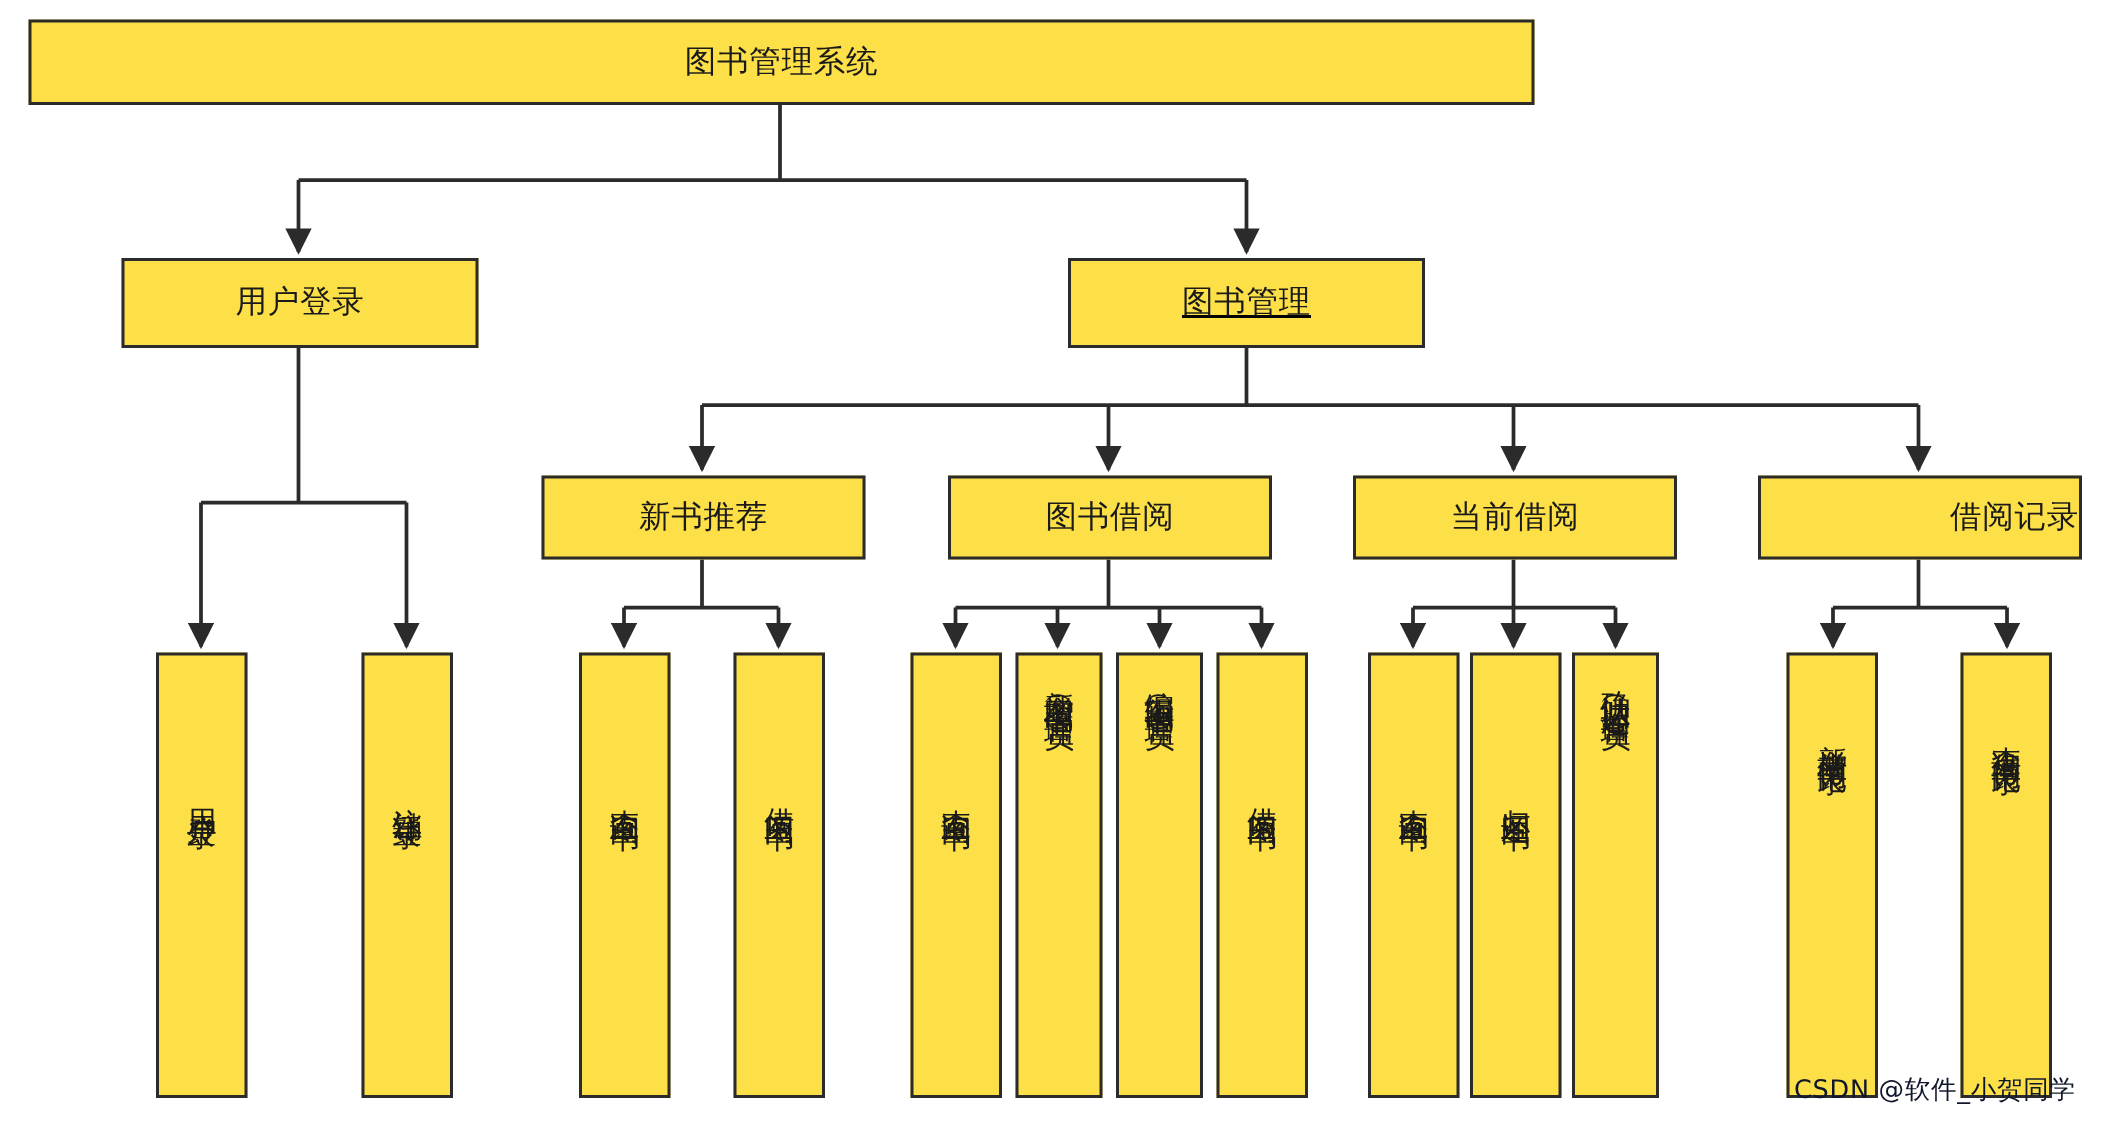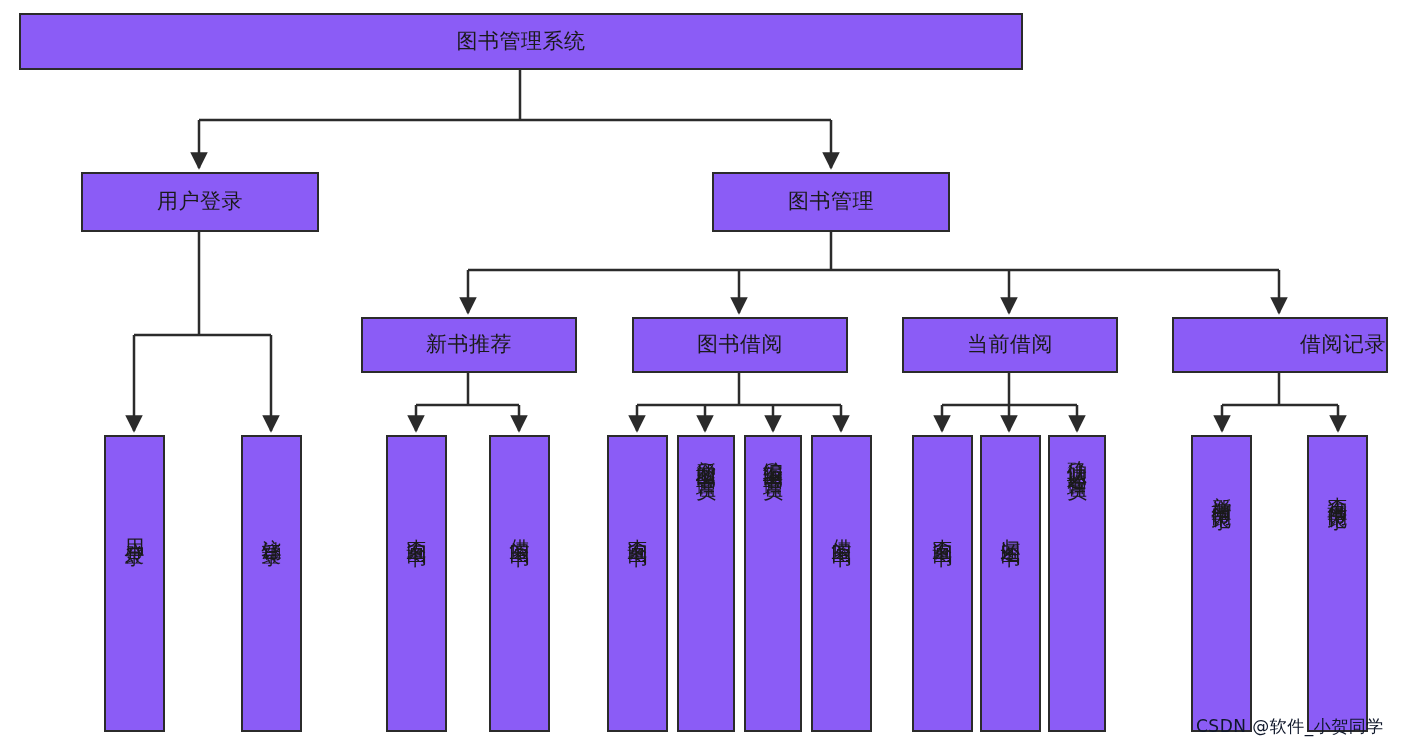--- a/index.html
+++ b/index.html
@@ -24,21 +24,21 @@
     position: absolute;
     top: 0;
     left: 0;
     width: 1405px;
     height: 747px;
   }
   .node-box {
     position: absolute;
     box-sizing: border-box;
     border: 2px solid #2b2b2b;
-    background: #8b5cf6;
+    background: #fde047;
     display: flex;
     align-items: center;
     justify-content: center;
   }
   .node-label-h {
     font-size: 21px;
     color: #1a1a1a;
     line-height: 1.2;
     letter-spacing: 0.5px;
     white-space: nowrap;
@@ -127,21 +127,21 @@
   </svg>
 
   <div class="node-box" style="left:19px; top:13px; width:1004px; height:57px;">
     <span class="node-label-h">图书管理系统</span>
   </div>
 
   <div class="node-box" style="left:81px; top:172px; width:238px; height:60px;">
     <span class="node-label-h">用户登录</span>
   </div>
 
-  <div class="node-box" style="left:712px; top:172px; width:238px; height:60px;">
+  <div class="node-box" style="left:712px; top:172px; width:238px; height:60px;text-decoration:underline;">
     <span class="node-label-h">图书管理</span>
   </div>
 
   <div class="node-box" style="left:361px; top:317px; width:216px; height:56px;justify-content:center;">
     <span class="node-label-h">新书推荐</span>
   </div>
 
   <div class="node-box" style="left:902px; top:317px; width:216px; height:56px;">
     <span class="node-label-h">当前借阅</span>
   </div>

